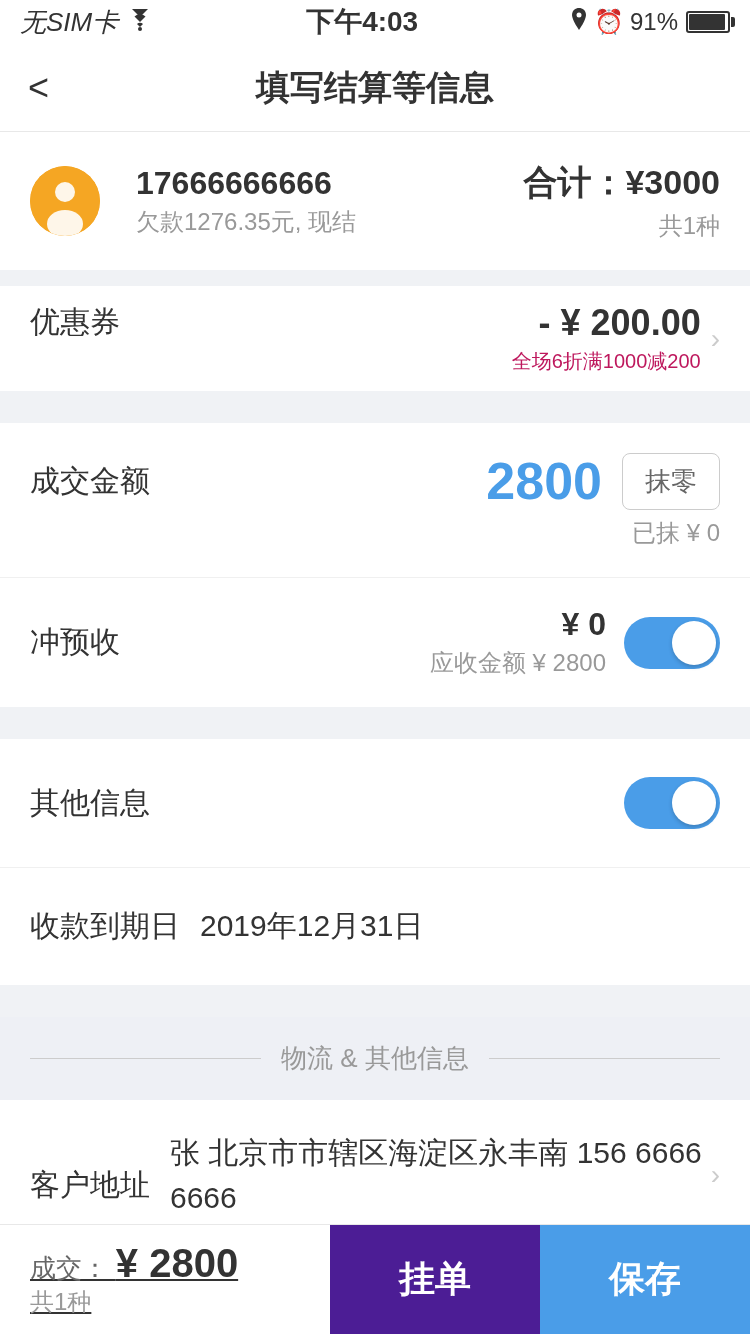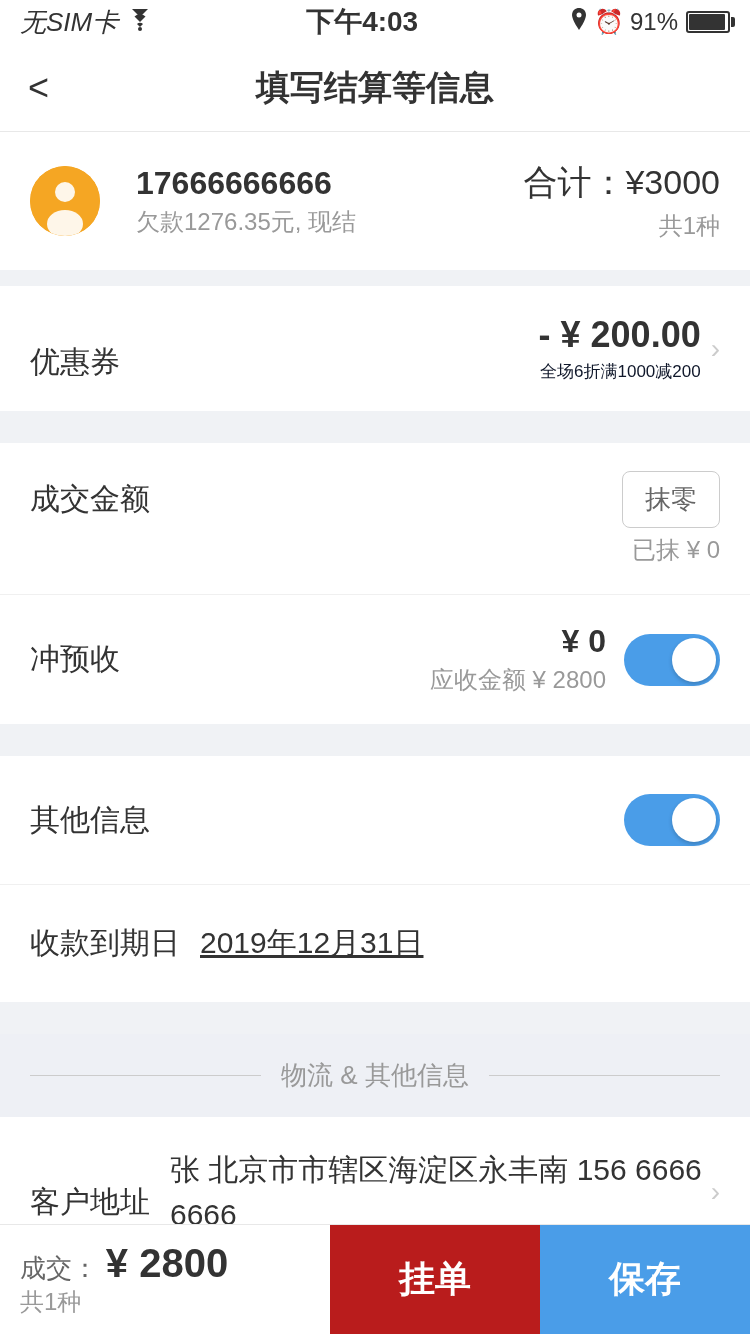--- a/index.html
+++ b/index.html
@@ -126,48 +126,48 @@
       color: #333;
     }
     .customer-sub {
       font-size: 24px;
       color: #999;
       margin-top: 4px;
     }
     .customer-right {
       text-align: right;
     }
-    .total-amount { font-size: 34px; font-weight: 400; color: #333; }
+    .total-amount { font-size: 34px; font-weight: 700; color: #333; }
     .total-count { font-size: 24px; color: #999; margin-top: 4px; }
 
     
     .coupon-row {
       display: flex;
-      align-items: flex-end;
-      justify-content: space-between;
-      padding: 28px 30px;
+      align-items: flex-start;
+      justify-content: space-between;
+      padding: 16px 30px;
       background: #fff;
     }
     .coupon-label { font-size: 30px; color: #333; }
     .coupon-right {
       display: flex;
       align-items: center;
       gap: 10px;
     }
     .coupon-discount {
       font-size: 36px;
       font-weight: 600;
       color: #333;
     }
     .coupon-detail {
       text-align: right;
     }
     .coupon-desc {
-      font-size: 17px;
-      color: #0f172a;
+      font-size: 20px;
+      color: #be185d;
       margin-top: 4px;
     }
     .chevron-right {
       font-size: 28px;
       color: #ccc;
     }
 
     
     .gray-separator {
       height: 16px;
@@ -274,21 +274,21 @@
 
     
     .duedate-row {
       display: flex;
       align-items: flex-start;
       padding: 38px 30px;
       background: #fff;
       border-top: 1px solid #f0f0f0;
     }
     .duedate-label { font-size: 30px; color: #333; }
-    .duedate-value { font-size: 30px; color: #333; margin-left: 20px; text-decoration: underline; }
+    .duedate-value { font-size: 30px; color: #333; margin-left: 20px; }
 
     
     .section-divider {
       background: #eef0f5;
       padding: 24px 30px;
       display: flex;
       align-items: center;
       justify-content: center;
       gap: 20px;
     }
@@ -331,39 +331,40 @@
       left: 0;
       width: 750px;
       height: 110px;
       background: #fff;
       display: flex;
       align-items: center;
       border-top: 1px solid #e8e8e8;
     }
     .bottom-summary {
       flex: 1;
-      padding: 0 20px;
+      padding: 0 30px;
+      text-decoration: underline;
     }
     .bottom-label {
       font-size: 26px;
       color: #666;
     }
     .bottom-amount {
       font-size: 40px;
       font-weight: 600;
       color: #333;
     }
     .bottom-count {
       font-size: 24px;
       color: #999;
     }
     .bottom-btn-pending {
       width: 210px;
       height: 110px;
-      background: #b91c1c;
+      background: #4c1d95;
       display: flex;
       align-items: center;
       justify-content: center;
       font-size: 36px;
       color: #fff;
       font-weight: 600;
       cursor: pointer;
     }
     .bottom-btn-save {
       width: 210px;
@@ -451,20 +452,21 @@
     </div>
   </div>
 
   <div class="gray-separator"></div>
 
   <div class="card-section">
     <div class="amount-section">
       <div class="amount-row">
         <div class="amount-label">成交金额</div>
         <div class="amount-right">
+          <div class="amount-value">2800</div>
           <button class="round-btn">抹零</button>
         </div>
       </div>
       <div class="amount-sub">已抹  ¥ 0</div>
     </div>
 
     <div class="charge-row">
       <div class="charge-label">冲预收</div>
       <div class="charge-right">
         <div class="charge-values">

